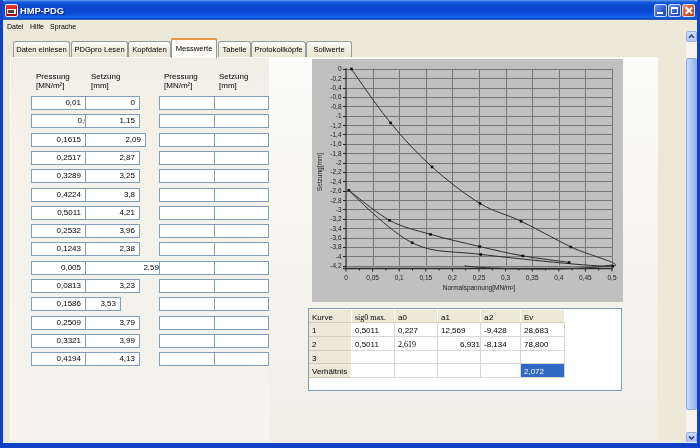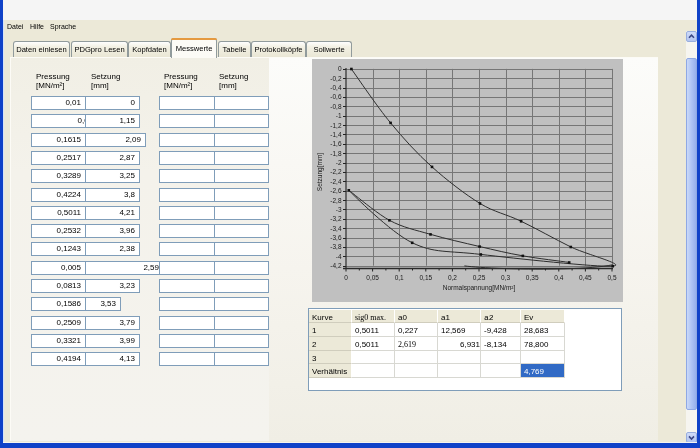--- a/index.html
+++ b/index.html
@@ -43,20 +43,35 @@
 #tblbox { position:absolute; left:308px; top:308px; width:314px; height:83px; background:#fff; border:1px solid #7f9db9; }
 .tc { position:absolute; font-size:8px; line-height:11px; color:#000; padding:2px 0 0 3px; overflow:hidden; white-space:nowrap; }
 .th { background:#ece9d8; }
 
 #sb { position:absolute; left:686px; top:31px; width:11px; height:412px; background:#f6f5f0; }
 .sbtn { position:absolute; left:0; width:11px; height:11px; background:linear-gradient(180deg,#cfdbf9,#b3c4ef); border:1px solid #98aede; border-radius:2px; } .sbtn svg { display:block; margin:0 auto; }
 #thumb { position:absolute; left:0; top:27px; width:11px; height:352px; background:linear-gradient(90deg,#cad9f9,#aec4f4 50%,#96b0ec); border:1px solid #8ea8e4; border-radius:2px; }
 </style></head>
 <body>
 <div id="win">
+ <div id="titlebar">
+      <div id="ticon">
+        <i></i>
+      </div>
+      <div id="ttext">HMP-PDG</div>
+  <div class="wbtn" id="bmin">
+        <i></i>
+      </div>
+      <div class="wbtn" id="bmax">
+        <i></i>
+      </div>
+      <div class="wbtn" id="bclose">
+        <i></i>
+      </div>
+ </div>
  <div id="client"></div>
  <div id="menubar">
       <span style="left:4px;top:3px">Datei</span>
       <span style="left:27px;top:3px">Hilfe</span>
       <span style="left:47px;top:3px">Sprache</span>
     </div>
  <div class="tab" style="left:13px;width:57px">Daten einlesen</div>
  <div class="tab" style="left:71px;width:57px">PDGpro Lesen</div>
  <div class="tab" style="left:128px;width:43px">Kopfdaten</div>
  <div id="tabactive" style="left:171px;width:46px">Messwerte</div>
@@ -289,21 +304,21 @@
 <div class="tc" style="left:352px;top:350.5px;width:43px;height:13px;border-right:1px solid #d8d8d2;border-bottom:1px solid #d8d8d2;"></div>
 <div class="tc" style="left:395px;top:350.5px;width:43px;height:13px;border-right:1px solid #d8d8d2;border-bottom:1px solid #d8d8d2;"></div>
 <div class="tc" style="left:438px;top:350.5px;width:43px;height:13px;border-right:1px solid #d8d8d2;border-bottom:1px solid #d8d8d2;"></div>
 <div class="tc" style="left:481px;top:350.5px;width:40px;height:13px;border-right:1px solid #d8d8d2;border-bottom:1px solid #d8d8d2;"></div>
 <div class="tc" style="left:521px;top:350.5px;width:44px;height:13px;border-right:1px solid #d8d8d2;border-bottom:1px solid #d8d8d2;"></div>
 <div class="tc th" style="left:309px;top:363.5px;width:43px;height:14.5px;border-right:1px solid #fff;border-bottom:1px solid #d0cdbd;">Verhältnis</div>
 <div class="tc" style="left:352px;top:363.5px;width:43px;height:14.5px;border-right:1px solid #d8d8d2;border-bottom:1px solid #d8d8d2;"></div>
 <div class="tc" style="left:395px;top:363.5px;width:43px;height:14.5px;border-right:1px solid #d8d8d2;border-bottom:1px solid #d8d8d2;"></div>
 <div class="tc" style="left:438px;top:363.5px;width:43px;height:14.5px;border-right:1px solid #d8d8d2;border-bottom:1px solid #d8d8d2;"></div>
 <div class="tc" style="left:481px;top:363.5px;width:40px;height:14.5px;border-right:1px solid #d8d8d2;border-bottom:1px solid #d8d8d2;"></div>
-<div class="tc" style="left:521px;top:363.5px;width:44px;height:14.5px;border-right:1px solid #d8d8d2;border-bottom:1px solid #d8d8d2;background:#316ac5;color:#fff;">4,769</div>
+<div class="tc" style="left:521px;top:363.5px;width:44px;height:14.5px;border-right:1px solid #d8d8d2;border-bottom:1px solid #d8d8d2;background:#316ac5;color:#fff;">2,072</div>
  <div id="sb">
   <div class="sbtn" style="top:0">
         <svg width="9" height="9" viewBox="0 0 9 9">
           <path d="M2 5.8 L4.5 3.2 L7 5.8" fill="none" stroke="#3a4784" stroke-width="1.6"></path>
         </svg>
       </div>
   <div id="thumb"></div>
   <div class="sbtn" style="top:401px">
         <svg width="9" height="9" viewBox="0 0 9 9">
           <path d="M2 3.4 L4.5 6 L7 3.4" fill="none" stroke="#3a4784" stroke-width="1.6"></path>

